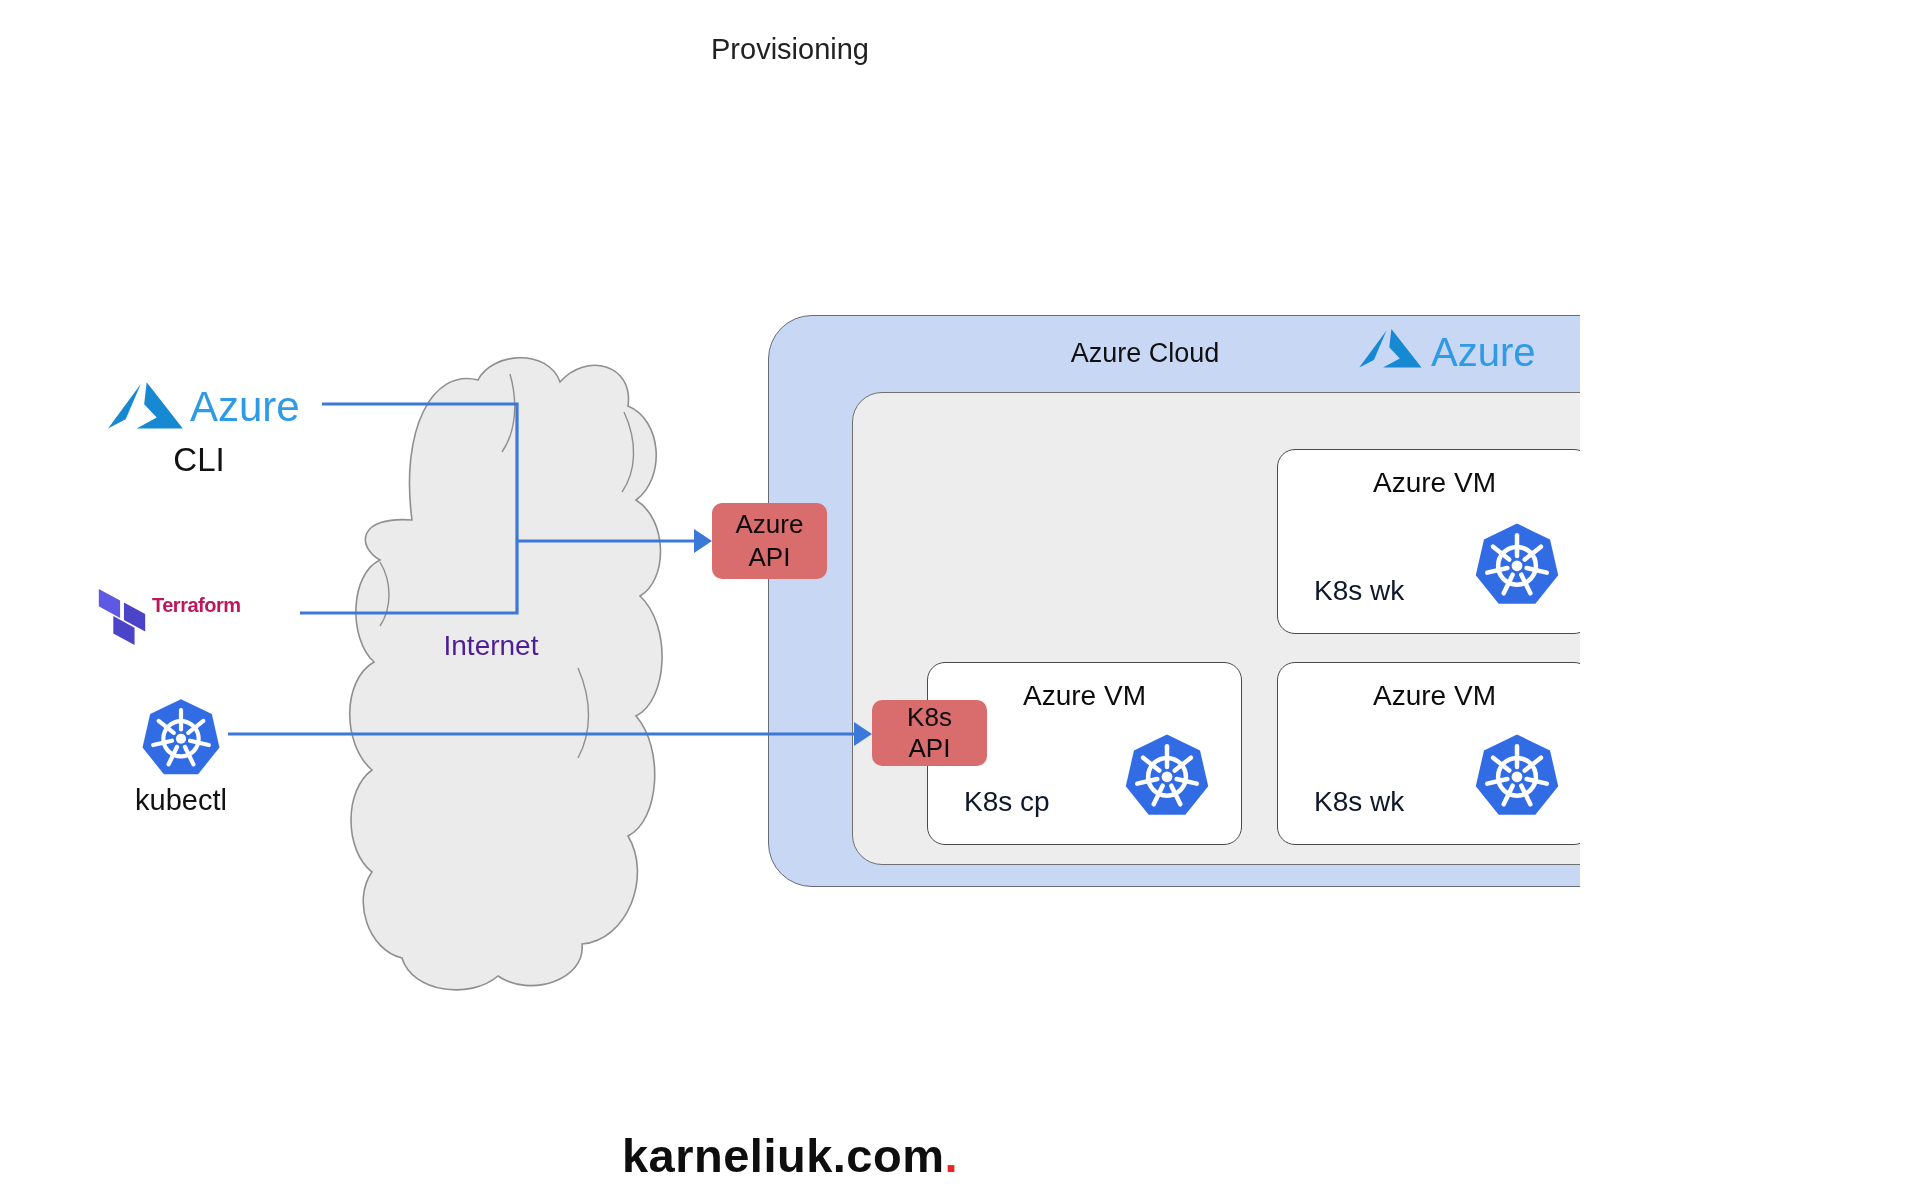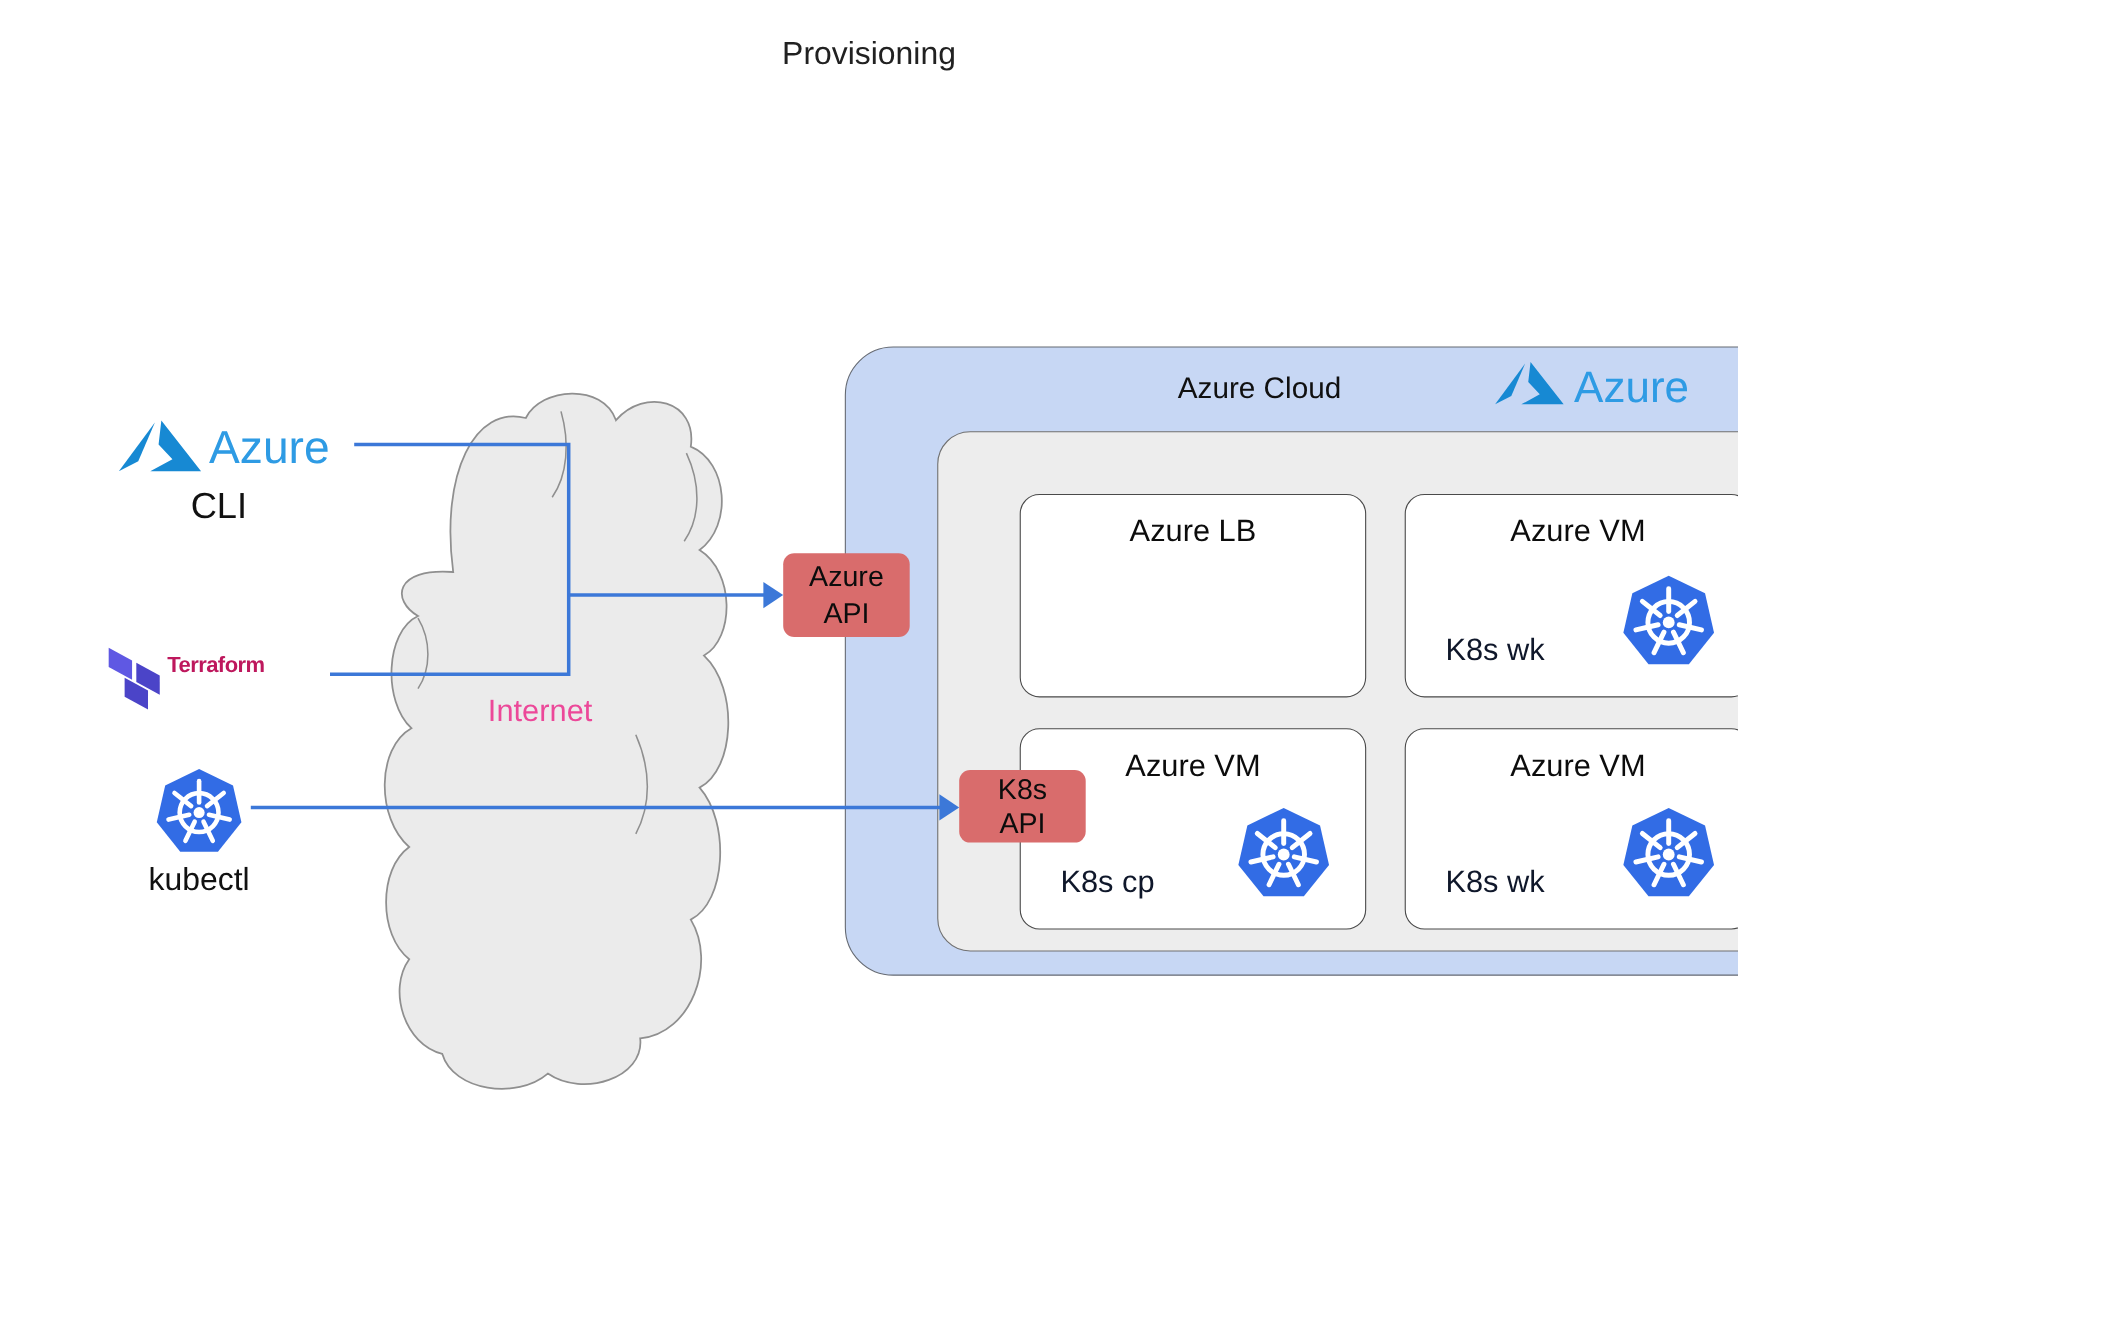--- a/index.html
+++ b/index.html
@@ -20,21 +20,21 @@
 
   
   .terraform-icon{left:97px;top:588px;width:50px;height:58px;}
   .terraform-brand{left:152px;top:594px;font-size:20px;font-weight:800;letter-spacing:-0.5px;color:#be185d;}
 
   
   .kubectl-icon{left:138px;top:695px;width:86px;height:84px;}
   .kubectl-label{left:108px;top:784px;width:146px;font-size:29px;color:#111;}
 
   
-  .internet-label{left:398px;top:630px;width:186px;font-size:28px;color:#ec4899;z-index:3;}
+  .internet-label{left:398px;top:630px;width:186px;font-size:28px;color:#4c1d95;z-index:3;}
 
   
   .cloud-svg{left:0;top:0;width:1920px;height:1200px;z-index:1;pointer-events:none;}
   .lines-svg{left:0;top:0;width:1920px;height:1200px;z-index:5;pointer-events:none;}
 
   
   .api-box{
     background:#D96C6C;border-radius:10px;z-index:6;
     display:flex;flex-direction:column;align-items:center;justify-content:center;
     font-size:26px;line-height:33px;color:#0c0c0c;
@@ -139,23 +139,20 @@
   <div class="abs azure-cloud-box"></div>
   <div class="abs ctr azure-cloud-label">Azure Cloud</div>
   <svg class="abs azure-brand-icon" viewBox="0 0 100 62">
     <polygon points="45,6 6,59 27,48" fill="#1789D3"></polygon>
     <path d="M52,4 L95,59 L40,59 L64,46 L49,30 Z" fill="#1789D3"></path>
   </svg>
   <div class="abs azure-brand-text">Azure</div>
 
   <div class="abs aks-box"></div>
 
-  <div class="abs node-box node-lb">
-    <div class="node-title">Azure LB</div>
-  </div>
 
   <div class="abs node-box node-vm-wk1">
     <div class="node-title">Azure VM</div>
     <div class="node-sub">K8s wk</div>
     <svg class="node-k8s-icon" viewBox="0 0 100 100">
       <polygon points="50,5 86.7,22.7 95.8,62.5 70.4,94.3 29.6,94.3 4.2,62.5 13.3,22.7" fill="#326CE5"></polygon>
       <circle cx="50" cy="52" r="21" fill="none" stroke="#ffffff" stroke-width="5"></circle>
       <circle cx="50" cy="52" r="6" fill="#ffffff"></circle>
       <g stroke="#ffffff" stroke-width="5" stroke-linecap="round">
         <line x1="50" y1="41" x2="50" y2="18"></line>
@@ -219,14 +216,17 @@
 
   <div class="abs api-box azure-api-box">
     <span>Azure</span>
     <span>API</span>
   </div>
   <div class="abs api-box k8s-api-box">
     <span>K8s</span>
     <span>API</span>
   </div>
 
+  <div class="abs ctr watermark">
+    <span>karneliuk.com</span><span class="dot">.</span>
+  </div>
 
 </div>
 
 </body></html>

